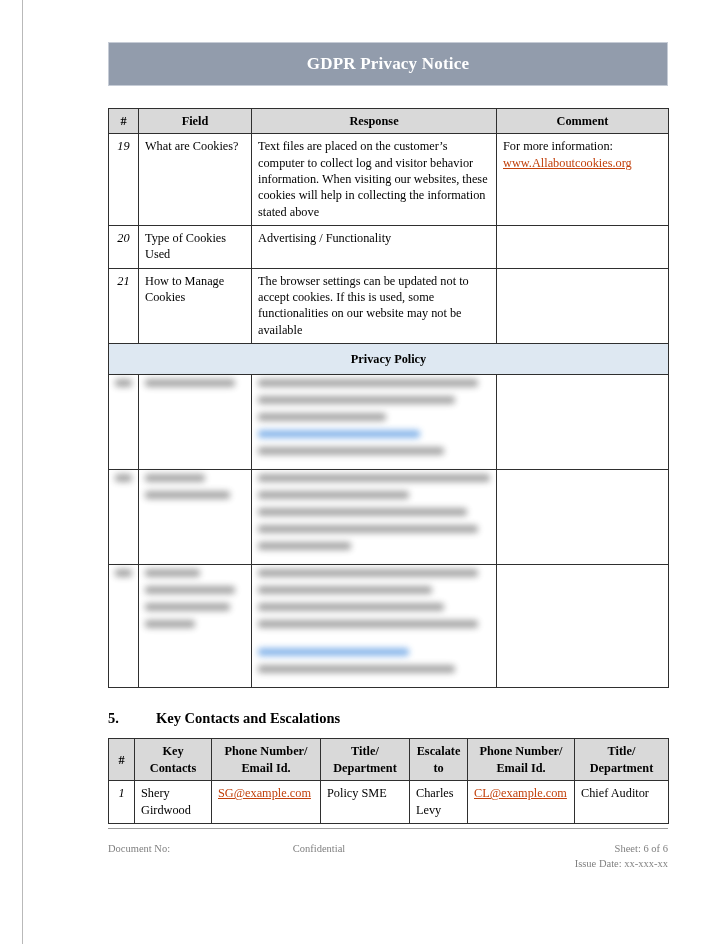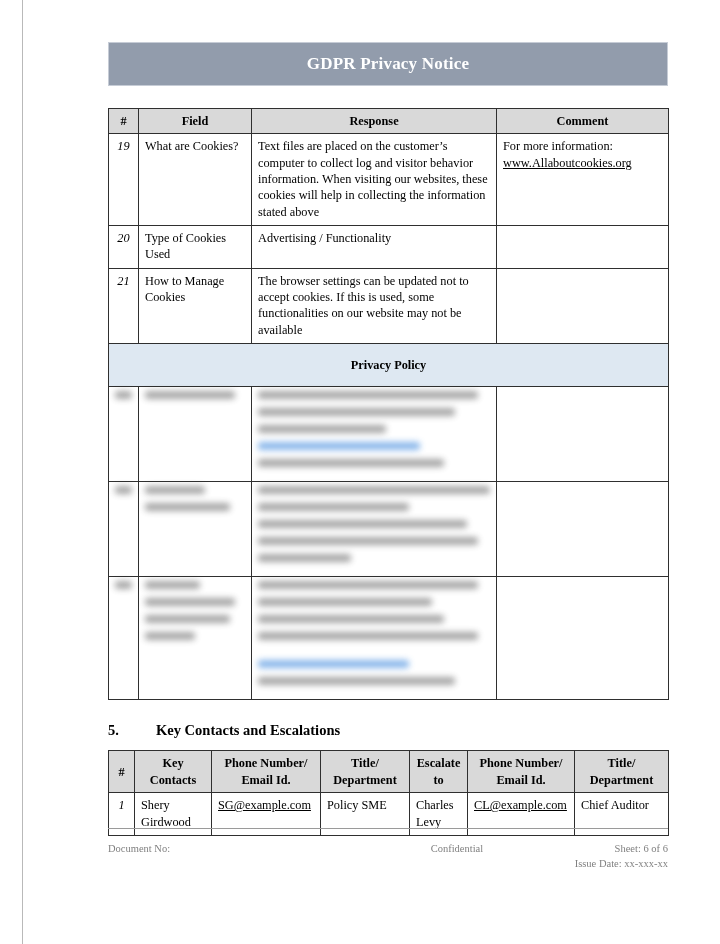--- a/index.html
+++ b/index.html
@@ -76,24 +76,24 @@
   td.num {
     text-align: center;
     vertical-align: top;
     font-style: italic;
   }
   tr.section-band td {
     background: #dee8f2;
     text-align: center;
     font-weight: bold;
     vertical-align: middle;
-    padding: 13px 4px;
+    padding: 7px 4px;
   }
   a.link {
-    color: #000000;
+    color: #c2410c;
     text-decoration: underline;
   }
 
   
   .tbl-main { margin-top: 22px; }
 
   
   .blur-zone {
     position: relative;
   }
@@ -151,21 +151,21 @@
     padding-top: 12px;
     color: #808080;
     font-size: 10.5px;
     line-height: 1.45;
   }
   .footer-row {
     display: flex;
     justify-content: space-between;
   }
   .footer-col-left { text-align: left; width: 33%; }
-  .footer-col-mid { text-align: right; width: 34%; }
+  .footer-col-mid { text-align: left; width: 34%; }
   .footer-col-right { text-align: right; width: 33%; }
 </style>
 </head>
 <body>
 
 <div class="page">
   <div class="content">
 
     <div class="title-banner">
       <span class="title-text">GDPR Privacy Notice</span>

